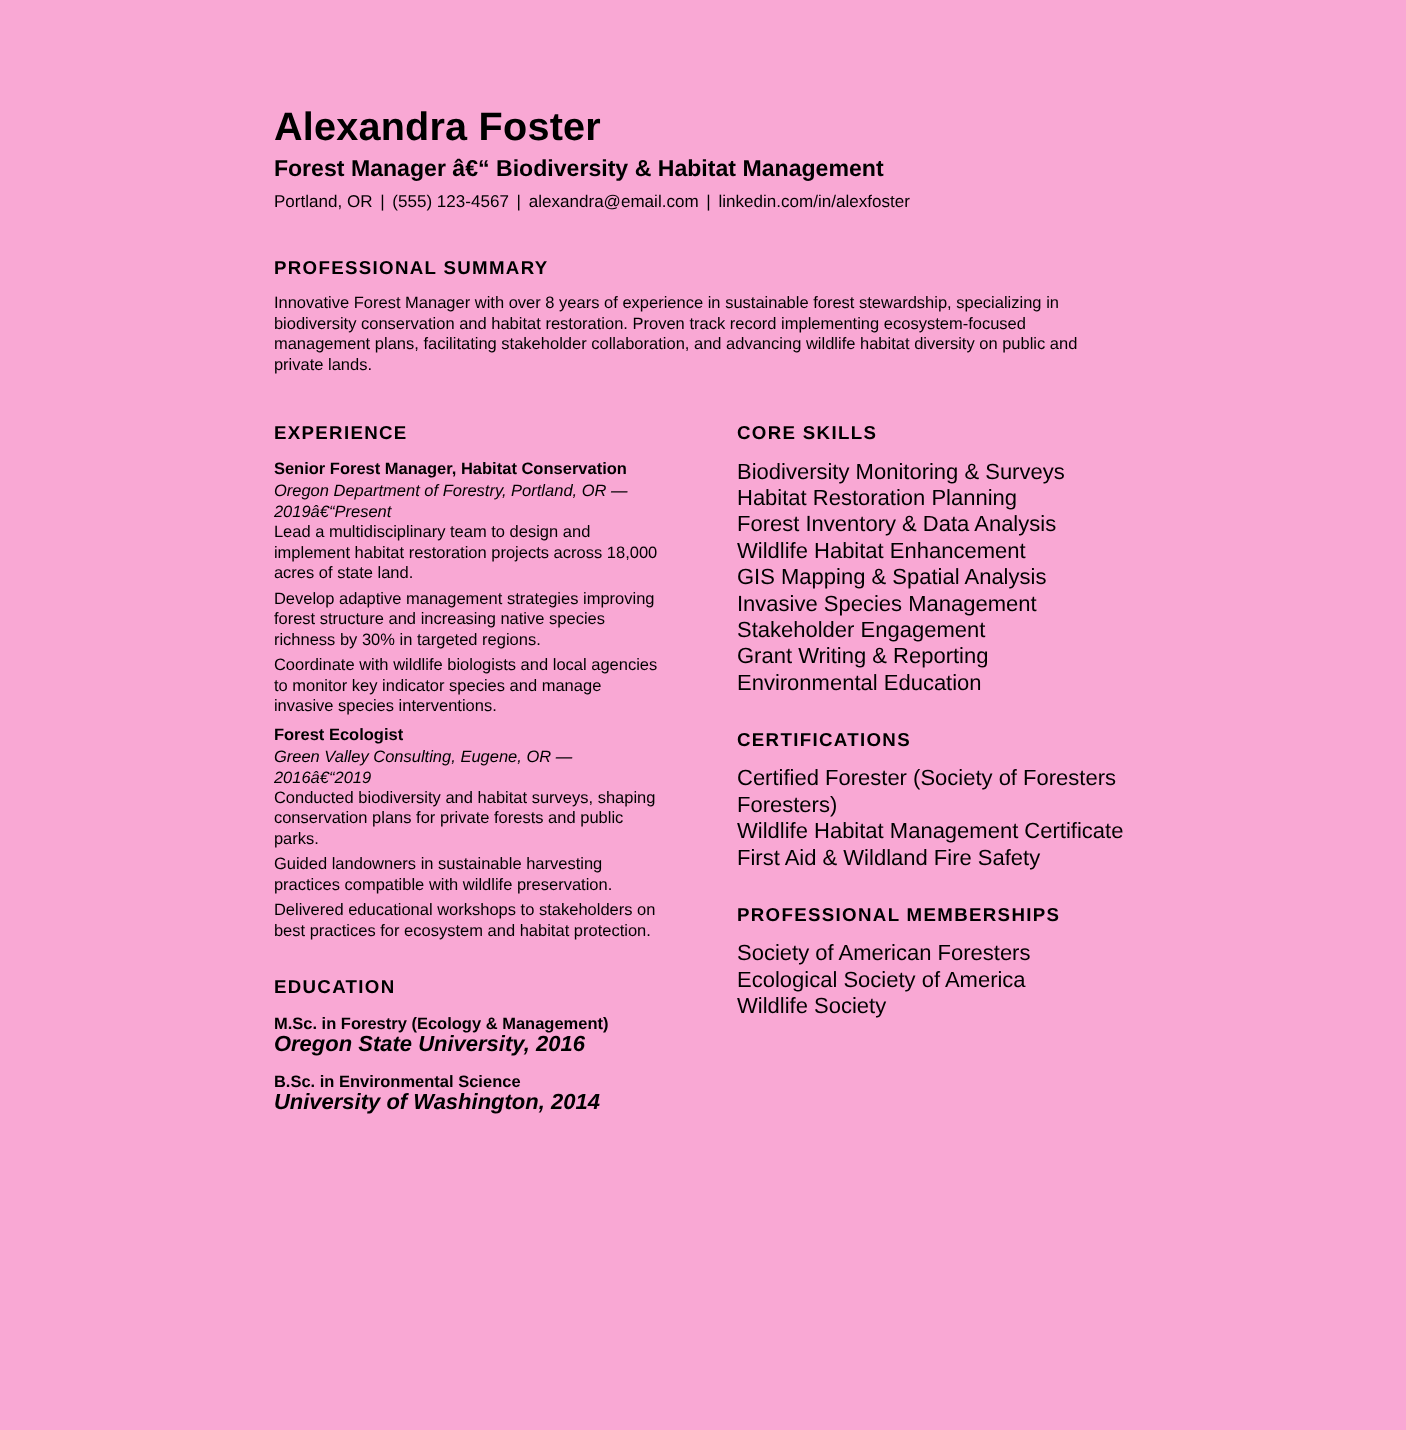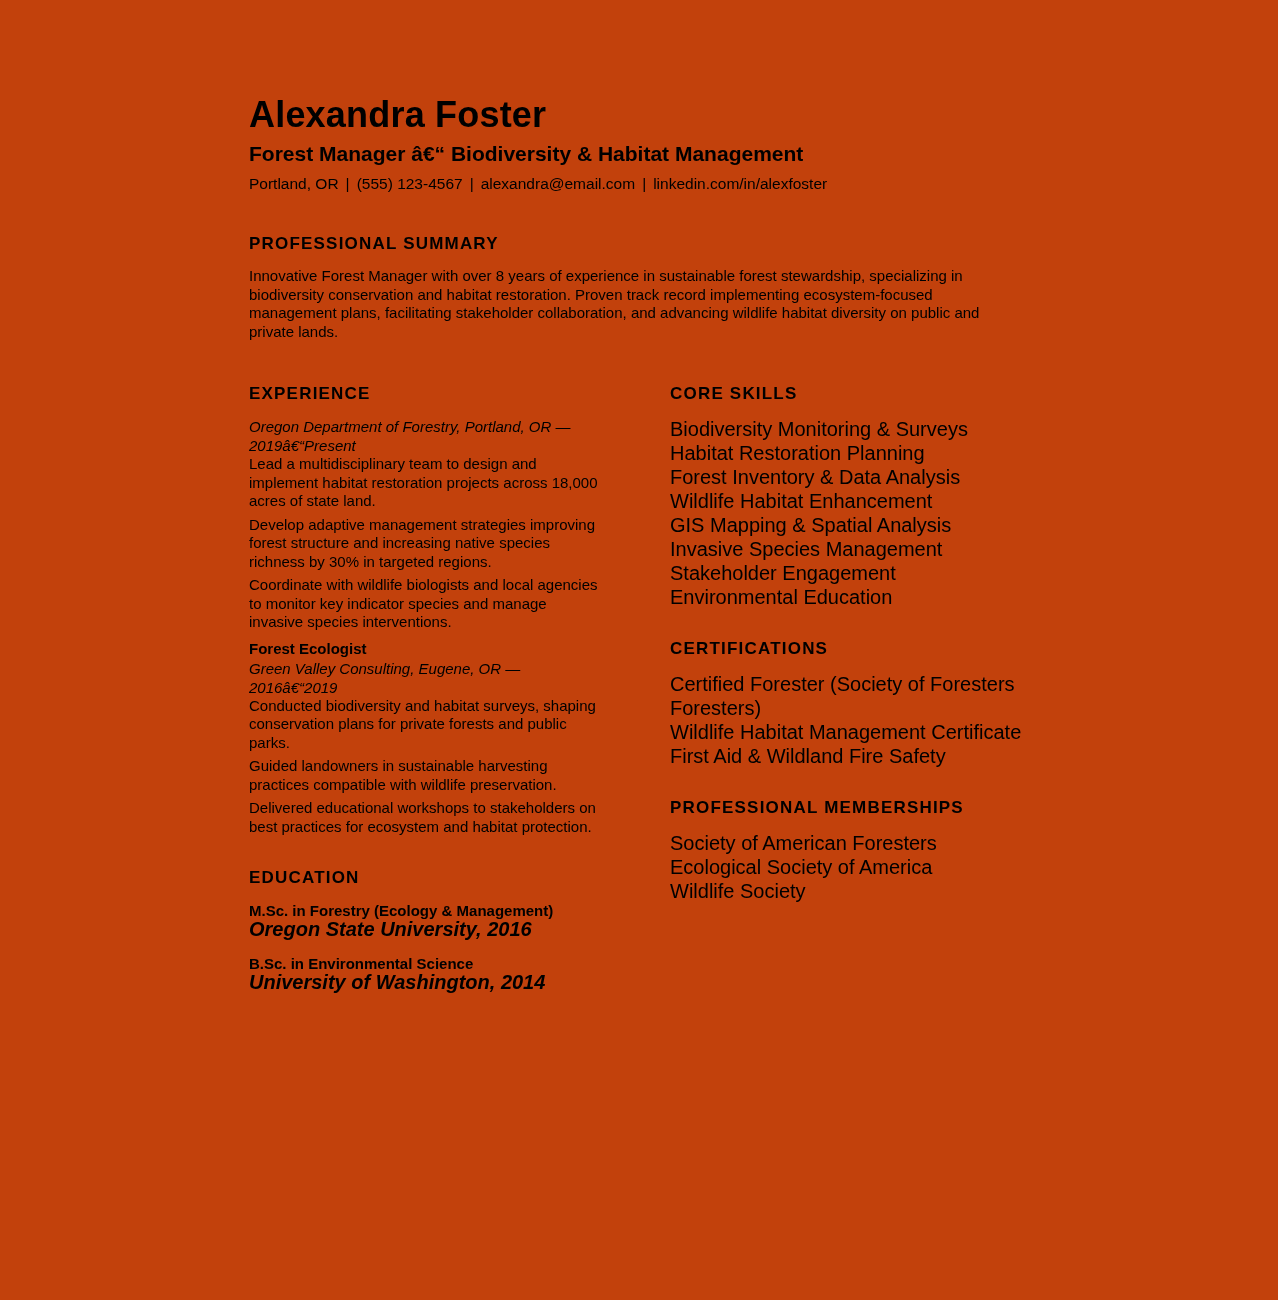--- a/index.html
+++ b/index.html
@@ -1,21 +1,21 @@
 <!DOCTYPE html>
 <html><head>
 <meta charset="utf-8">
 <style>
   * { box-sizing: border-box; }
   html, body { margin: 0; padding: 0; background: #ffffff; }
   .page {
     position: relative;
     width: 1278px;
     height: 1300px;
-    background: #c2410c;
+    background: #f9a8d4;
     color: #000000;
     font-family: "Liberation Sans", sans-serif;
     padding: 94px 0 0 249px;
     overflow: hidden;
   }
   .content { width: 782px; }
 
   
   .name {
     margin: 0;
@@ -133,20 +133,21 @@
       <p>Innovative Forest Manager with over 8 years of experience in sustainable forest stewardship, specializing in biodiversity conservation and habitat restoration. Proven track record implementing ecosystem-focused management plans, facilitating stakeholder collaboration, and advancing wildlife habitat diversity on public and private lands.</p>
     </section>
 
     <div class="columns">
 
       <div class="col-left">
         <section class="section">
           <h2 class="sec-heading">EXPERIENCE</h2>
 
           <div class="job">
+            <h3>Senior Forest Manager, Habitat Conservation</h3>
             <p class="meta">Oregon Department of Forestry, Portland, OR — 2019â€“Present</p>
             <p class="bullet">Lead a multidisciplinary team to design and implement habitat restoration projects across 18,000 acres of state land.</p>
             <p class="bullet">Develop adaptive management strategies improving forest structure and increasing native species richness by 30% in targeted regions.</p>
             <p class="bullet">Coordinate with wildlife biologists and local agencies to monitor key indicator species and manage invasive species interventions.</p>
           </div>
 
           <div class="job">
             <h3>Forest Ecologist</h3>
             <p class="meta">Green Valley Consulting, Eugene, OR — 2016â€“2019</p>
             <p class="bullet">Conducted biodiversity and habitat surveys, shaping conservation plans for private forests and public parks.</p>
@@ -174,20 +175,21 @@
         <section class="section">
           <h2 class="sec-heading">CORE SKILLS</h2>
           <ul class="plain-list">
             <li>Biodiversity Monitoring &amp; Surveys</li>
             <li>Habitat Restoration Planning</li>
             <li>Forest Inventory &amp; Data Analysis</li>
             <li>Wildlife Habitat Enhancement</li>
             <li>GIS Mapping &amp; Spatial Analysis</li>
             <li>Invasive Species Management</li>
             <li>Stakeholder Engagement</li>
+            <li>Grant Writing &amp; Reporting</li>
             <li>Environmental Education</li>
           </ul>
         </section>
 
         <section class="section">
           <h2 class="sec-heading">CERTIFICATIONS</h2>
           <ul class="plain-list">
             <li>Certified Forester (Society of Foresters Foresters)</li>
             <li>Wildlife Habitat Management Certificate</li>
             <li>First Aid &amp; Wildland Fire Safety</li>

